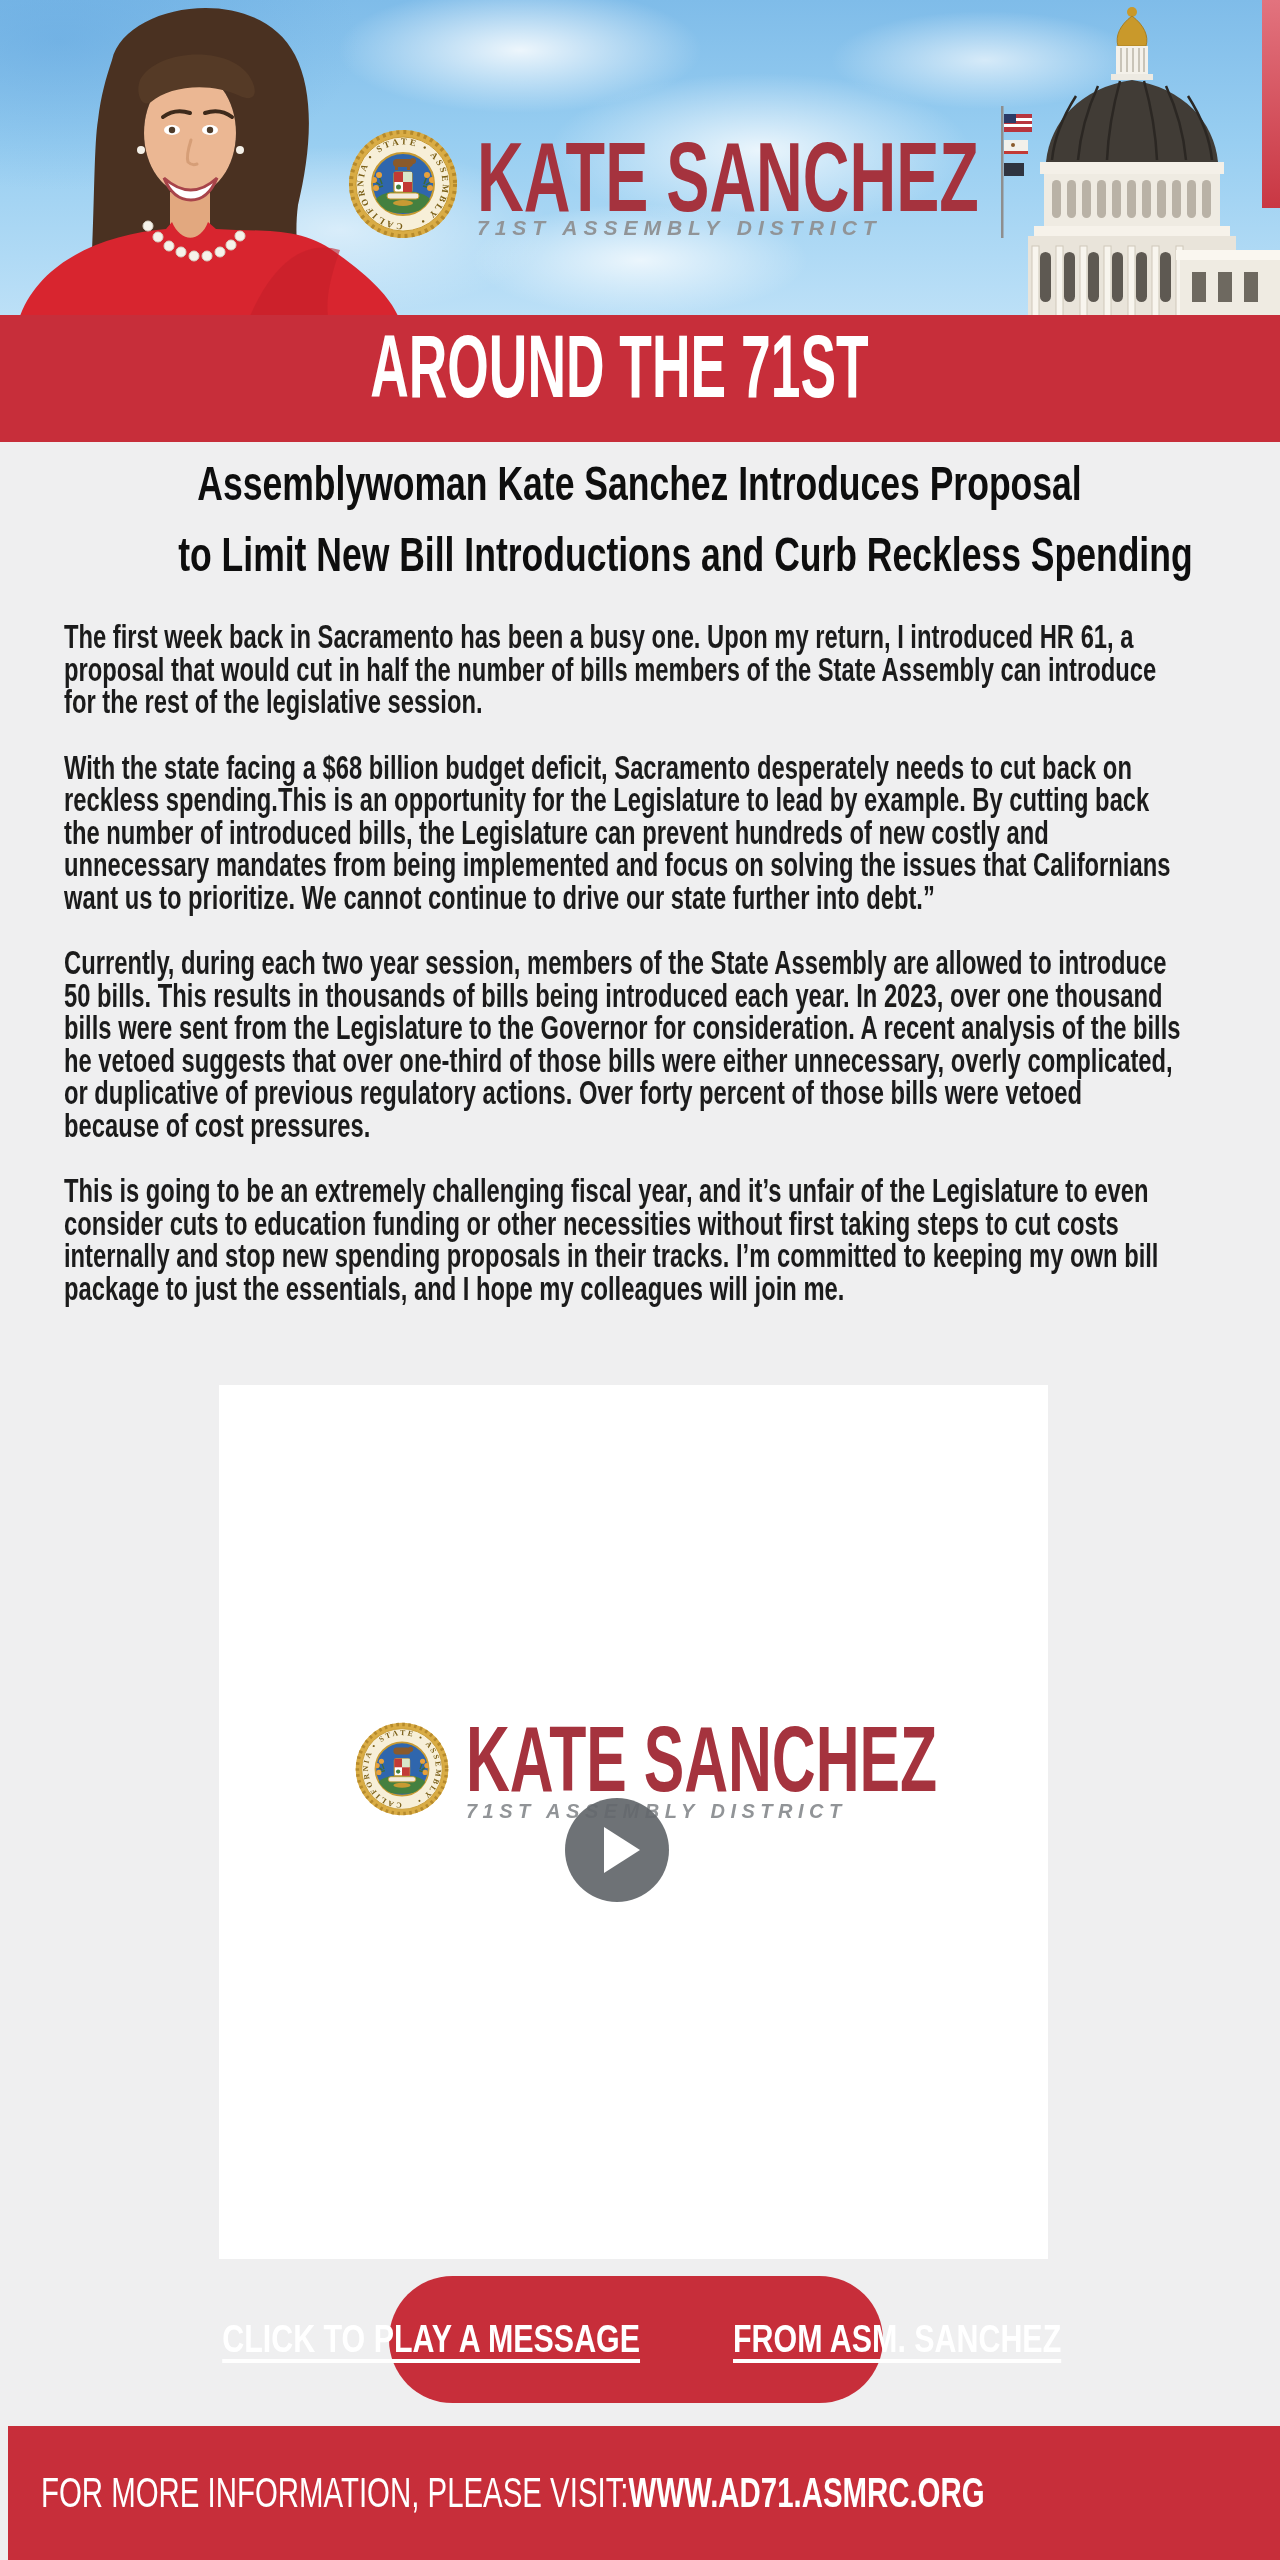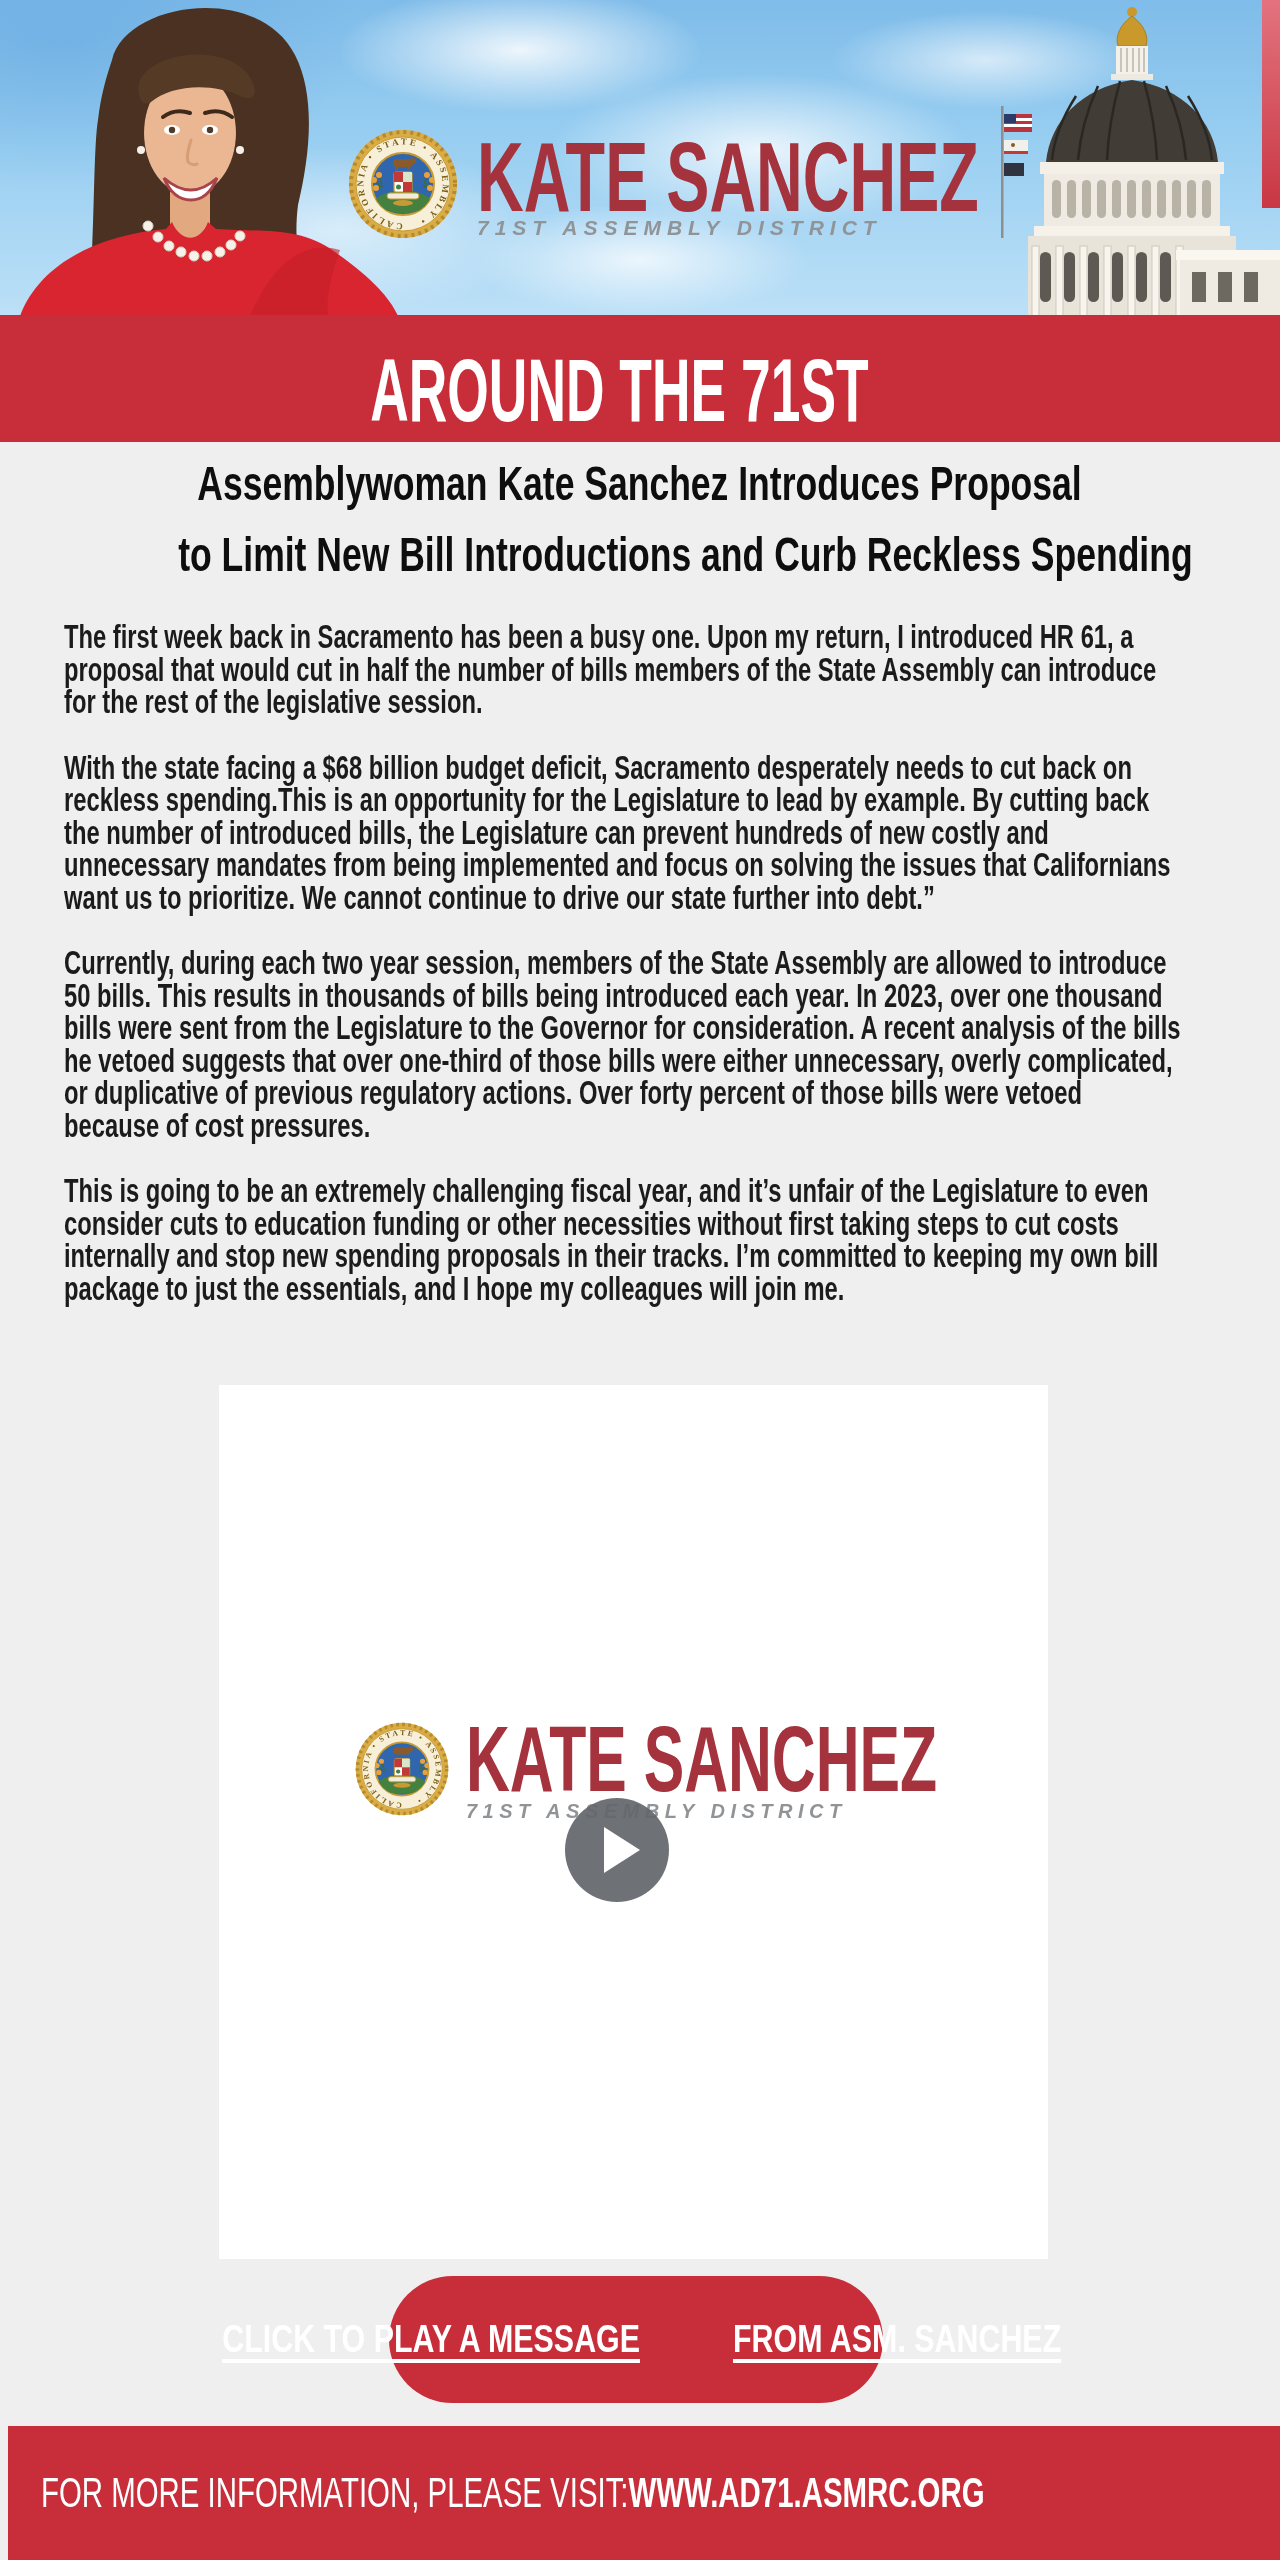--- a/index.html
+++ b/index.html
@@ -26,21 +26,21 @@
 
   .logo-title{position:absolute;color:#A5333E;font-weight:bold;white-space:nowrap;
       transform:scaleX(.66);transform-origin:left top;}
   .logo-subtitle{position:absolute;color:#919497;font-weight:bold;white-space:nowrap;font-style:italic;}
 
   .hdr-logo-title{left:477px;top:128px;font-size:98px;line-height:98px;}
   .hdr-logo-subtitle{left:477px;top:217px;font-size:21px;line-height:21px;letter-spacing:6px;}
 
   
   .banner{position:absolute;left:0;top:315px;width:1280px;height:127px;background:#C72E3A;
-      display:flex;align-items:flex-end;justify-content:center;}
+      display:flex;align-items:flex-start;justify-content:center;}
   .banner-text{color:#FFFFFF;font-weight:bold;font-size:89px;white-space:nowrap;
       display:inline-block;transform:scaleX(.6);margin-right:42px;}
 
   
   .headline{position:absolute;left:0;top:448px;width:1280px;text-align:center;color:#0E0E0E;}
   .headline .hl-line{font-size:48px;font-weight:bold;line-height:71px;white-space:nowrap;}
   .headline .hl-line>span{display:inline-block;transform:scaleX(.74);}
 
   
   .paragraphs{position:absolute;left:55px;top:621px;width:1200px;color:#1B1B1B;}

